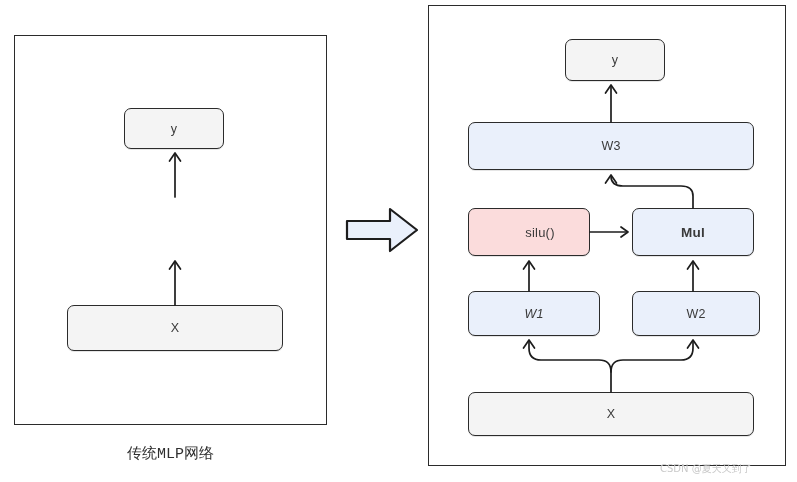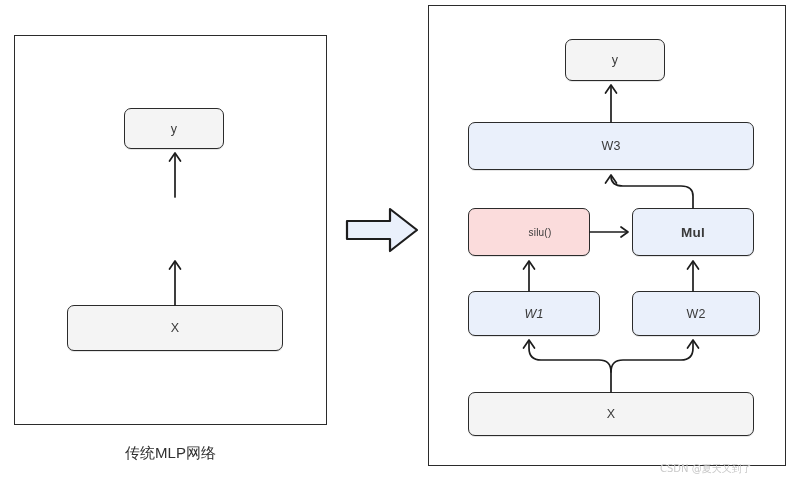--- a/index.html
+++ b/index.html
@@ -58,21 +58,21 @@
 
   
   #node-r-y    { left: 565px; top: 39px;  width: 100px; height: 42px; }
   #node-r-w3   { left: 468px; top: 122px; width: 286px; height: 48px; }
   #node-r-silu { left: 468px; top: 208px; width: 122px; height: 48px; }
   #node-r-mul  { left: 632px; top: 208px; width: 122px; height: 48px; }
   #node-r-w1   { left: 468px; top: 291px; width: 132px; height: 45px; font-style: italic; }
   #node-r-w2   { left: 632px; top: 291px; width: 128px; height: 45px; }
   #node-r-x    { left: 468px; top: 392px; width: 286px; height: 44px; }
 
-  #node-r-silu { font-size: 10px; padding-left: 22px; }
+  #node-r-silu { font-size: 13px; padding-left: 22px; }
   #node-r-mul  { font-size: 13.5px; font-weight: bold; }
 
   
   .wires {
     position: absolute;
     left: 0; top: 0;
     width: 797px;
     height: 482px;
     pointer-events: none;
   }
@@ -97,21 +97,21 @@
 
   
   #caption-left {
     position: absolute;
     left: 14px;
     top: 444px;
     width: 313px;
     text-align: center;
     font-size: 15px;
     color: #2f2f2f;
-    font-family: Liberation Sans, sans-serif;
+    font-family: Liberation Mono, monospace;
   }
 
   
   #watermark {
     position: absolute;
     left: 660px;
     top: 462px;
     font-size: 10px;
     color: #c9c9c9;
     white-space: nowrap;

